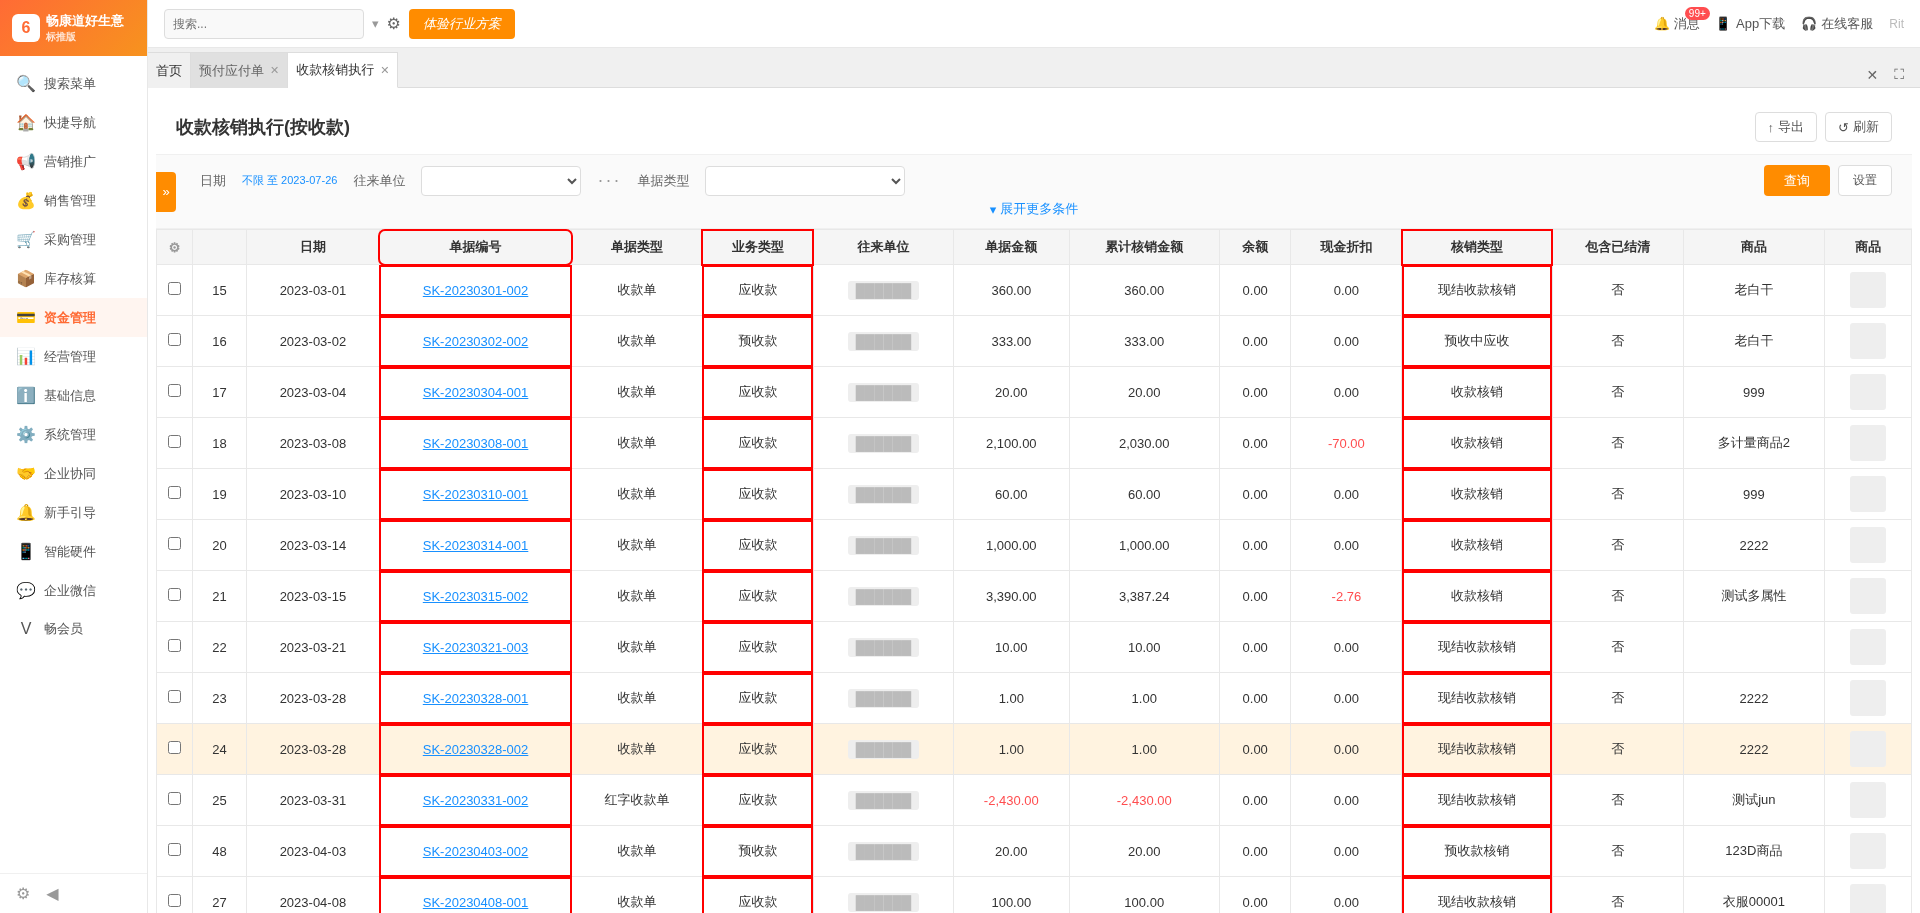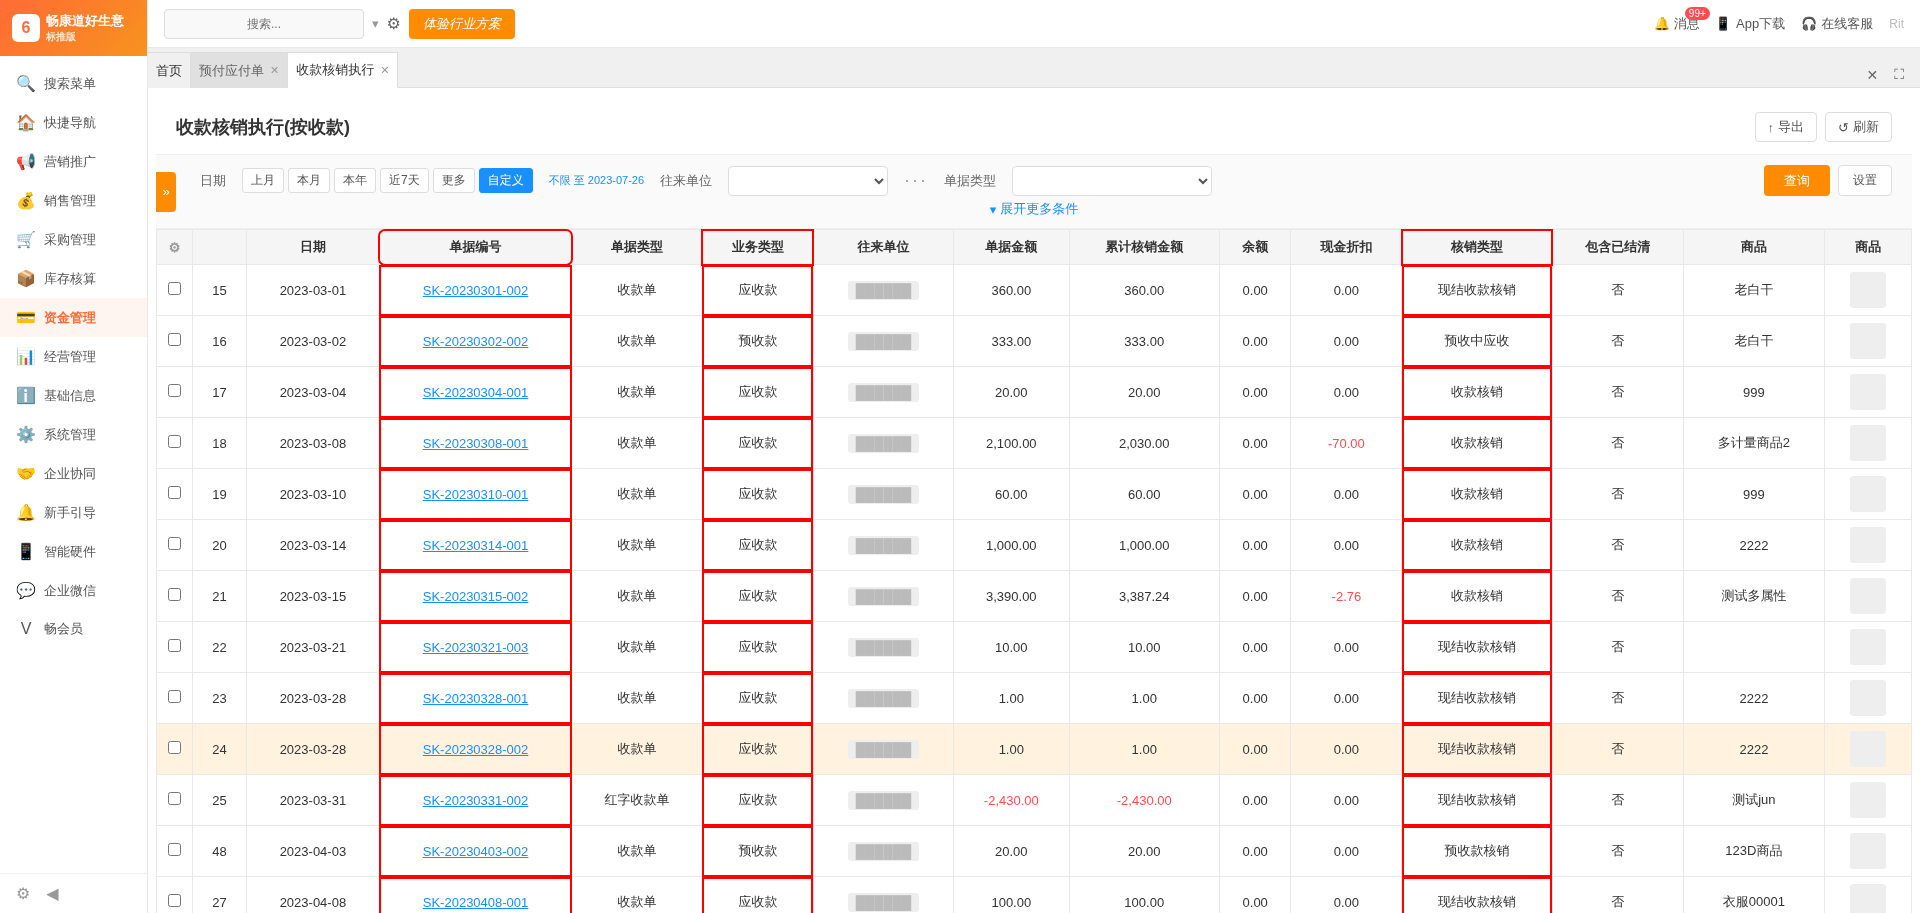--- a/index.html
+++ b/index.html
@@ -74,21 +74,20 @@
     }
     .topbar-left { display: flex; align-items: center; gap: 8px; flex: 1; }
     .topbar-search {
       width: 200px; height: 30px;
       border: 1px solid #ddd;
       border-radius: 4px;
       padding: 0 8px;
       background: #f9f9f9;
       color: #4d7c0f;
       font-size: 12px;
-      text-align: center;
     }
     .topbar-arrow { color: #999; }
     .topbar-gear { color: #666; font-size: 16px; cursor: pointer; }
     .topbar-btn-solution {
       background: #ff8c00;
       color: #fff;
       border: none;
       border-radius: 4px;
       padding: 6px 14px;
       cursor: pointer;
@@ -388,28 +387,20 @@
         </button>
       </div>
     </div>
 
     <div class="filter-bar">
       <div class="filter-bar-toggle">
         <span>»</span>
       </div>
       <div class="filter-row">
         <span class="filter-label">日期</span>
-        <div class="filter-date-btns">
-          <button class="filter-date-btn">上月</button>
-          <button class="filter-date-btn">本月</button>
-          <button class="filter-date-btn">本年</button>
-          <button class="filter-date-btn">近7天</button>
-          <button class="filter-date-btn">更多</button>
-          <button class="filter-date-btn custom">自定义</button>
-        </div>
         <div>
           <div class="filter-date-range">不限 至 2023-07-26</div>
         </div>
 
         <span class="filter-label">往来单位</span>
         <select class="filter-select">
           <option></option>
         </select>
 
         <span class="filter-more">···</span>

